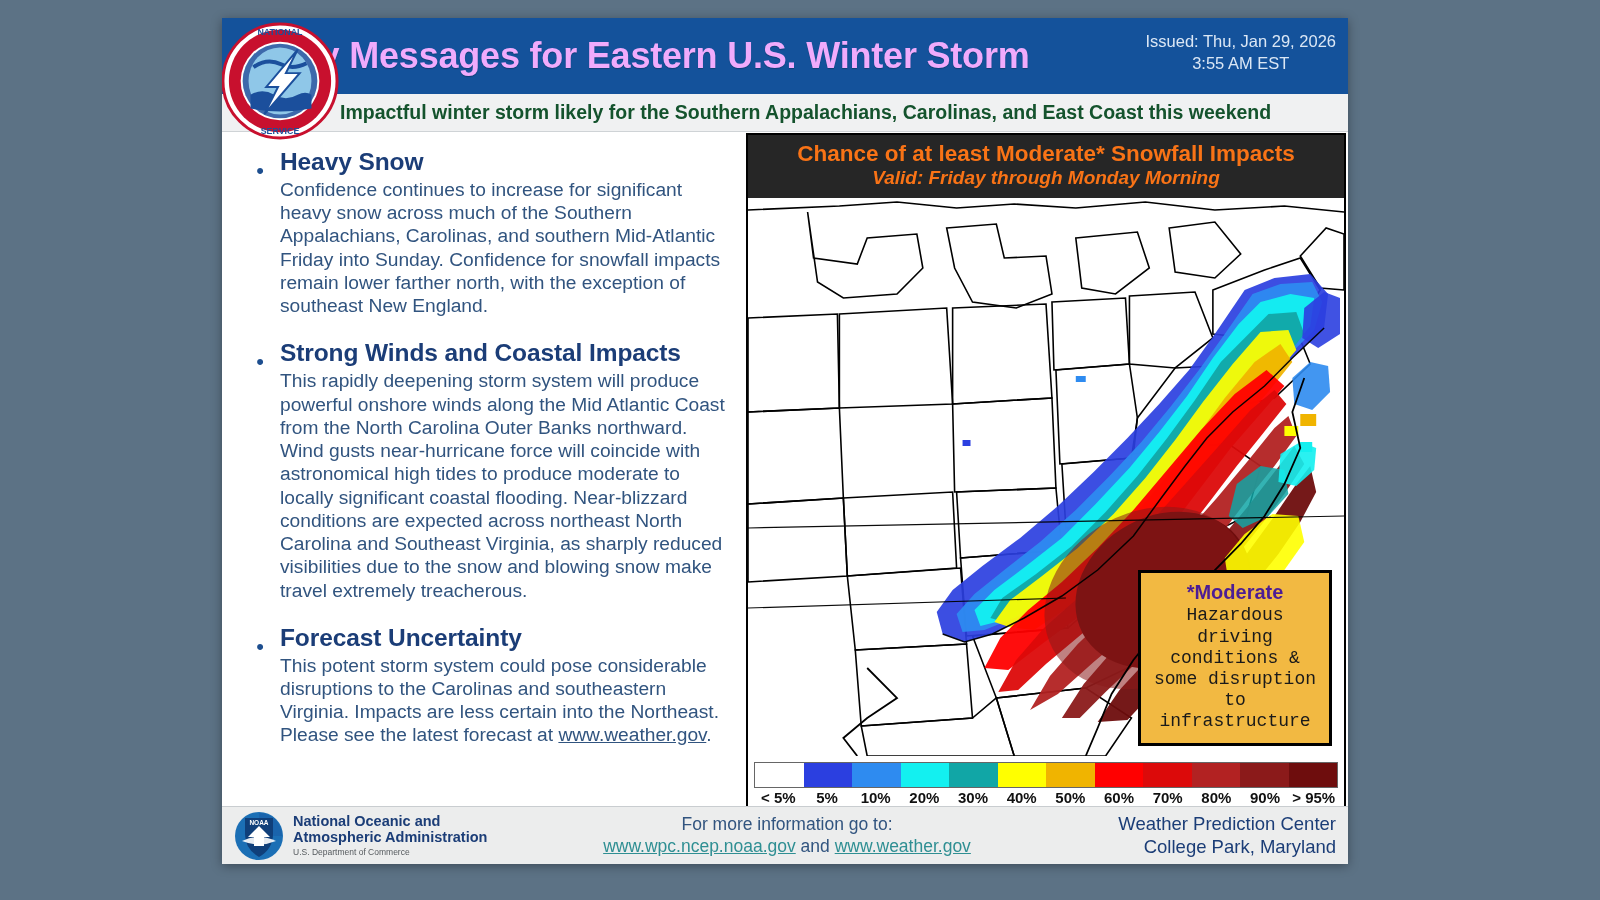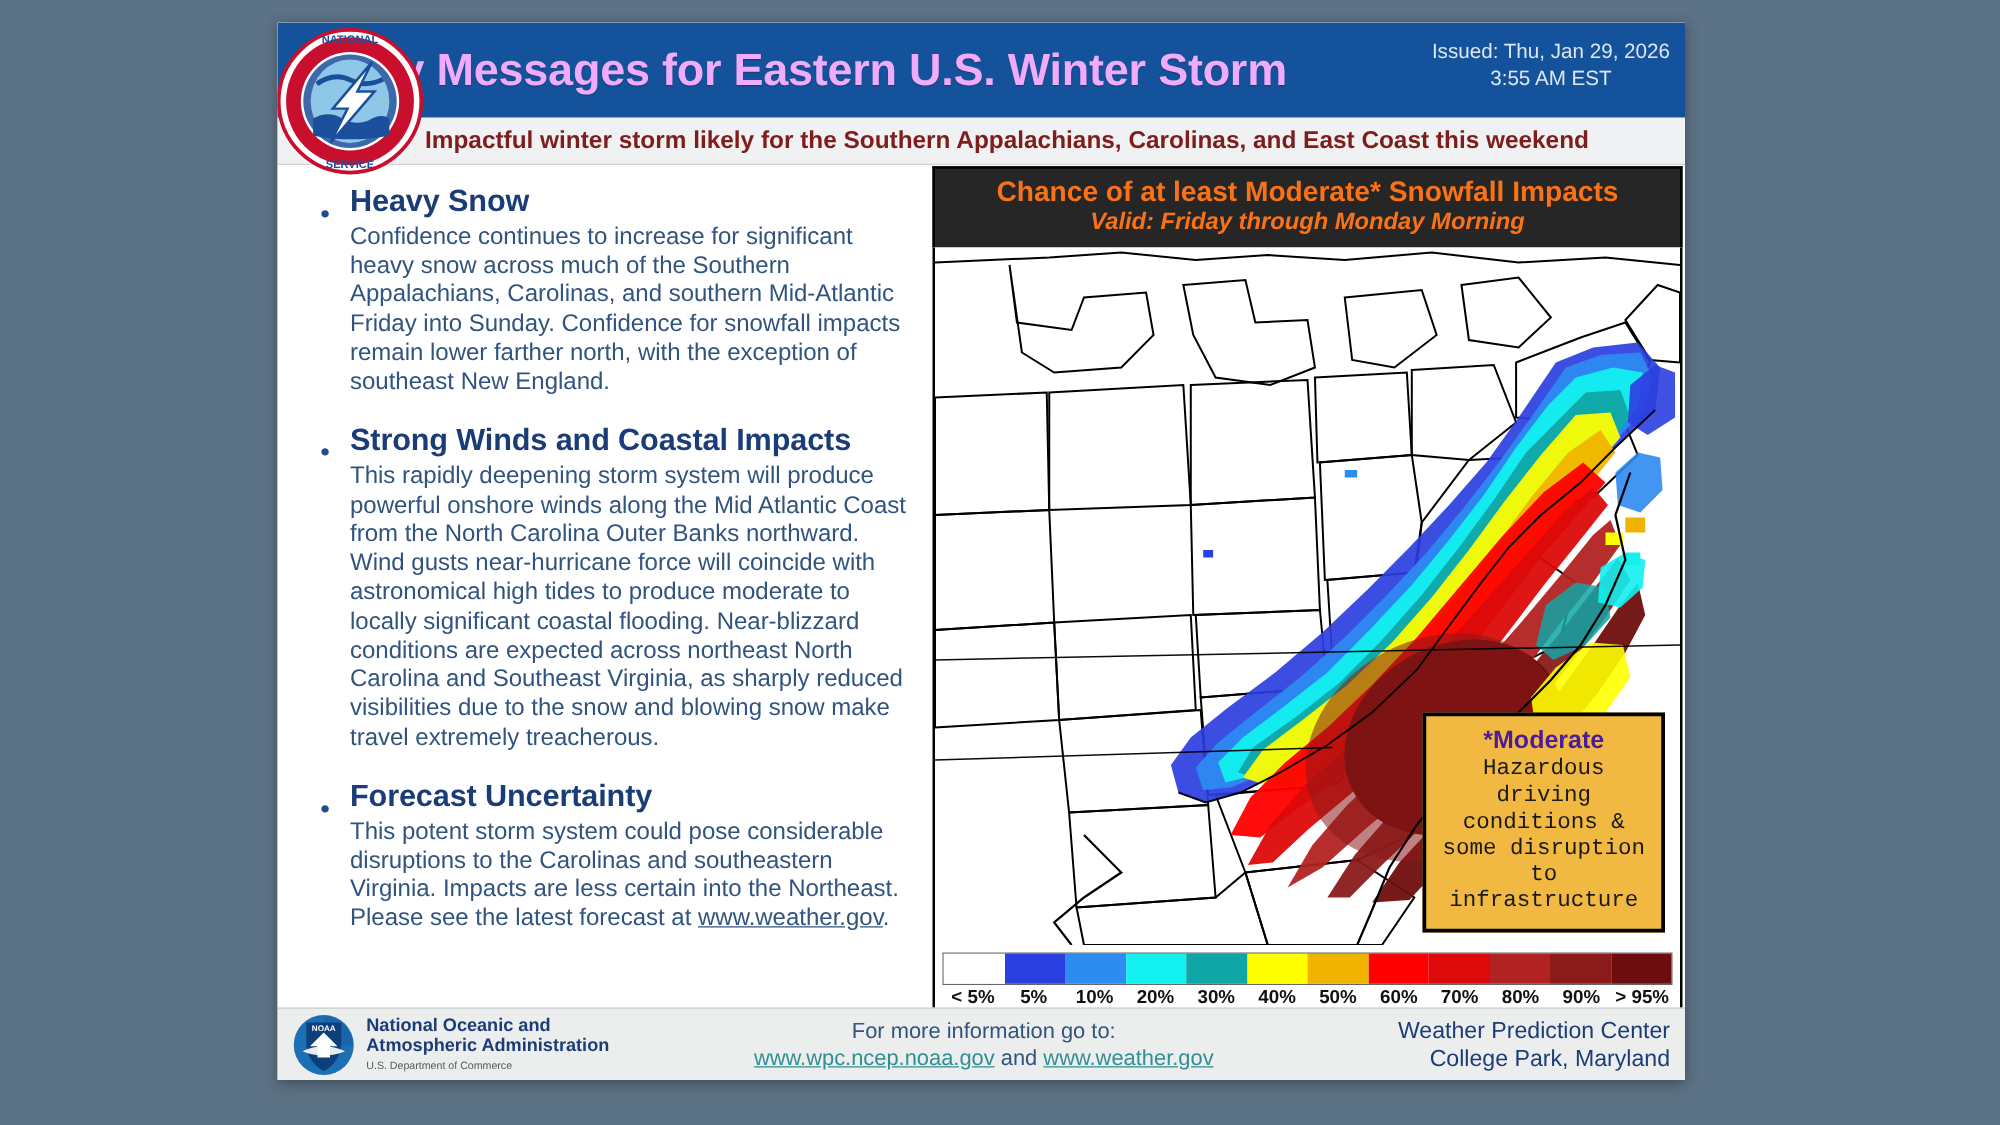--- a/index.html
+++ b/index.html
@@ -43,21 +43,21 @@
     font-size: 16.5px; line-height: 1.35; margin-left: 13px;
   }
   .subheader {
     height: 38px;
     background: #f0f1f2;
     display: flex; align-items: center;
     border-bottom: 1px solid #cfd3d6;
   }
   .subheader span {
     margin-left: 118px;
-    color: #7f1d1d; font-weight: bold; font-size: 19.5px;
+    color: #14532d; font-weight: bold; font-size: 19.5px;
     white-space: nowrap;
   }
 
   
   .body-area { position: relative; height: 674px; background: #fff; display: flex; }
   .left-col { width: 524px; padding: 16px 10px 0 18px; }
 
   .km { display: flex; margin-bottom: 22px; }
   .kmb {
     color: #1d4e8f; font-size: 22px; line-height: 1;

